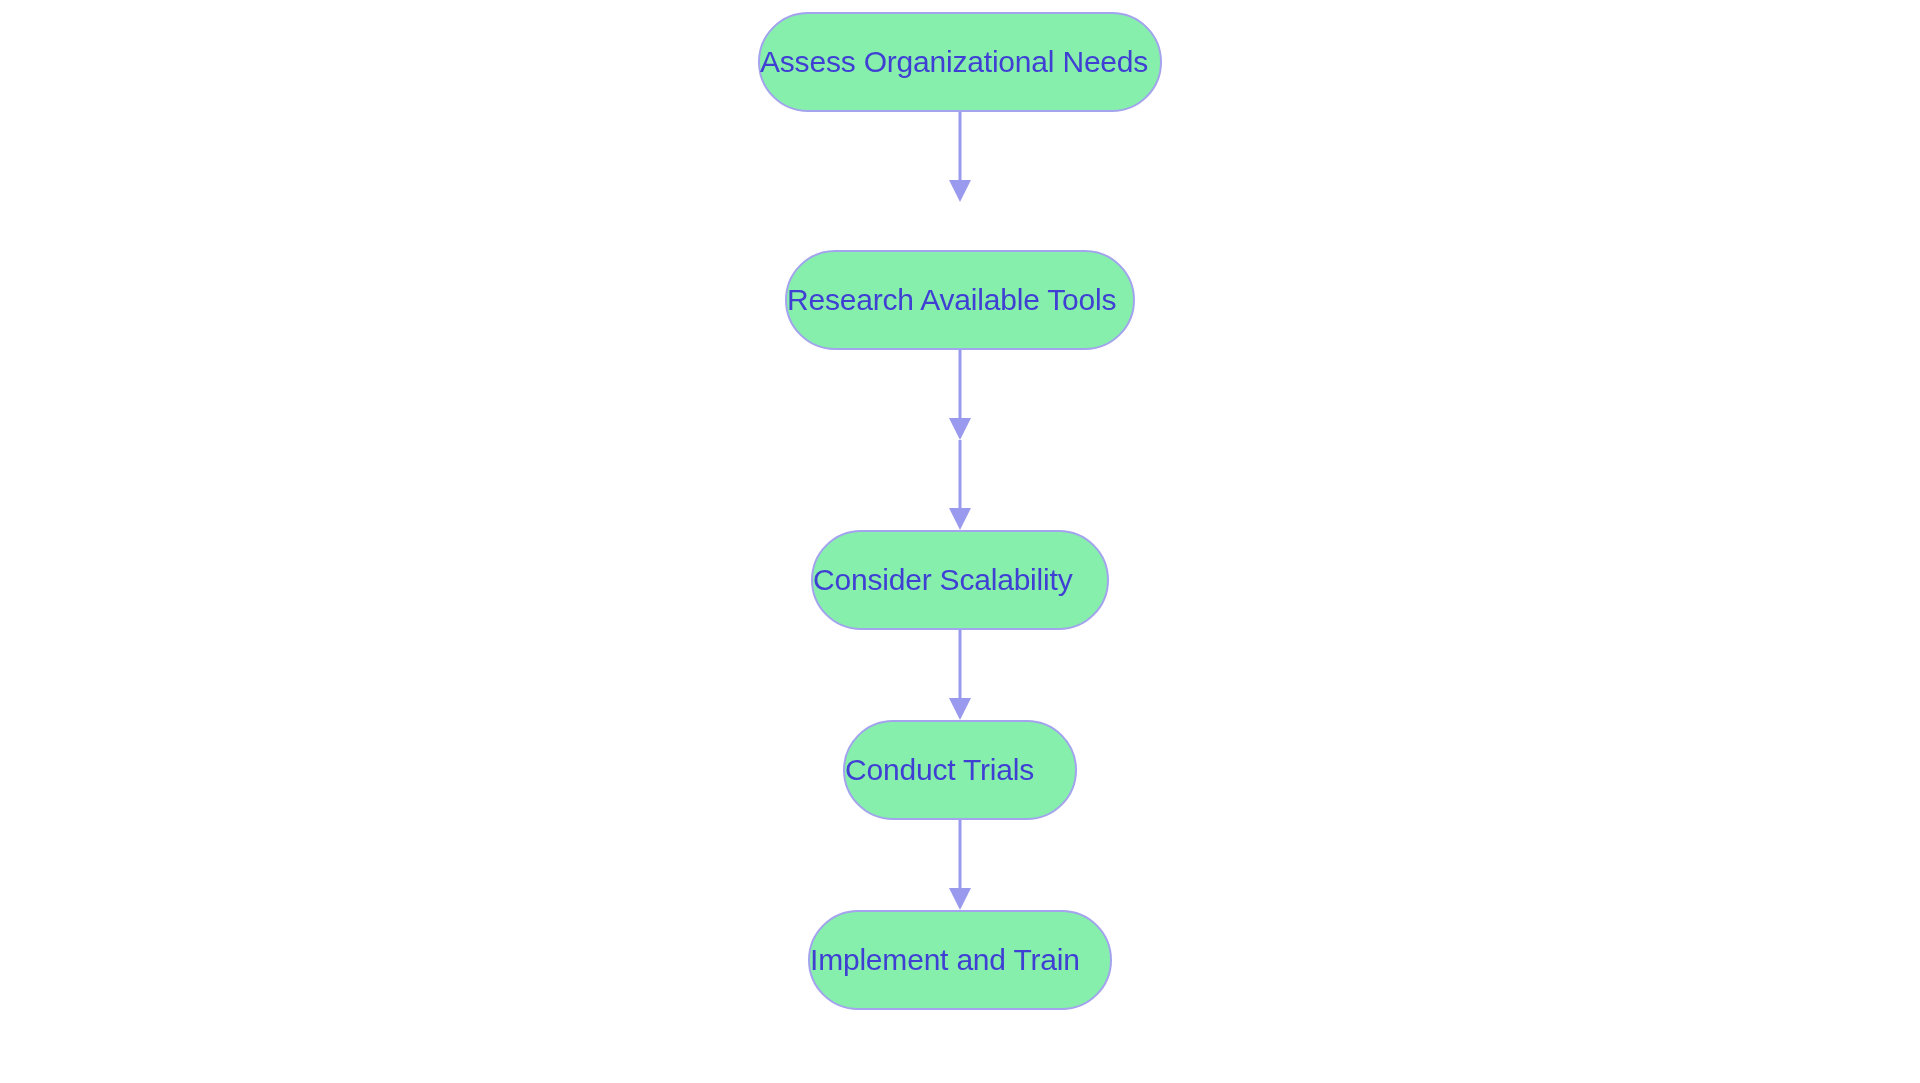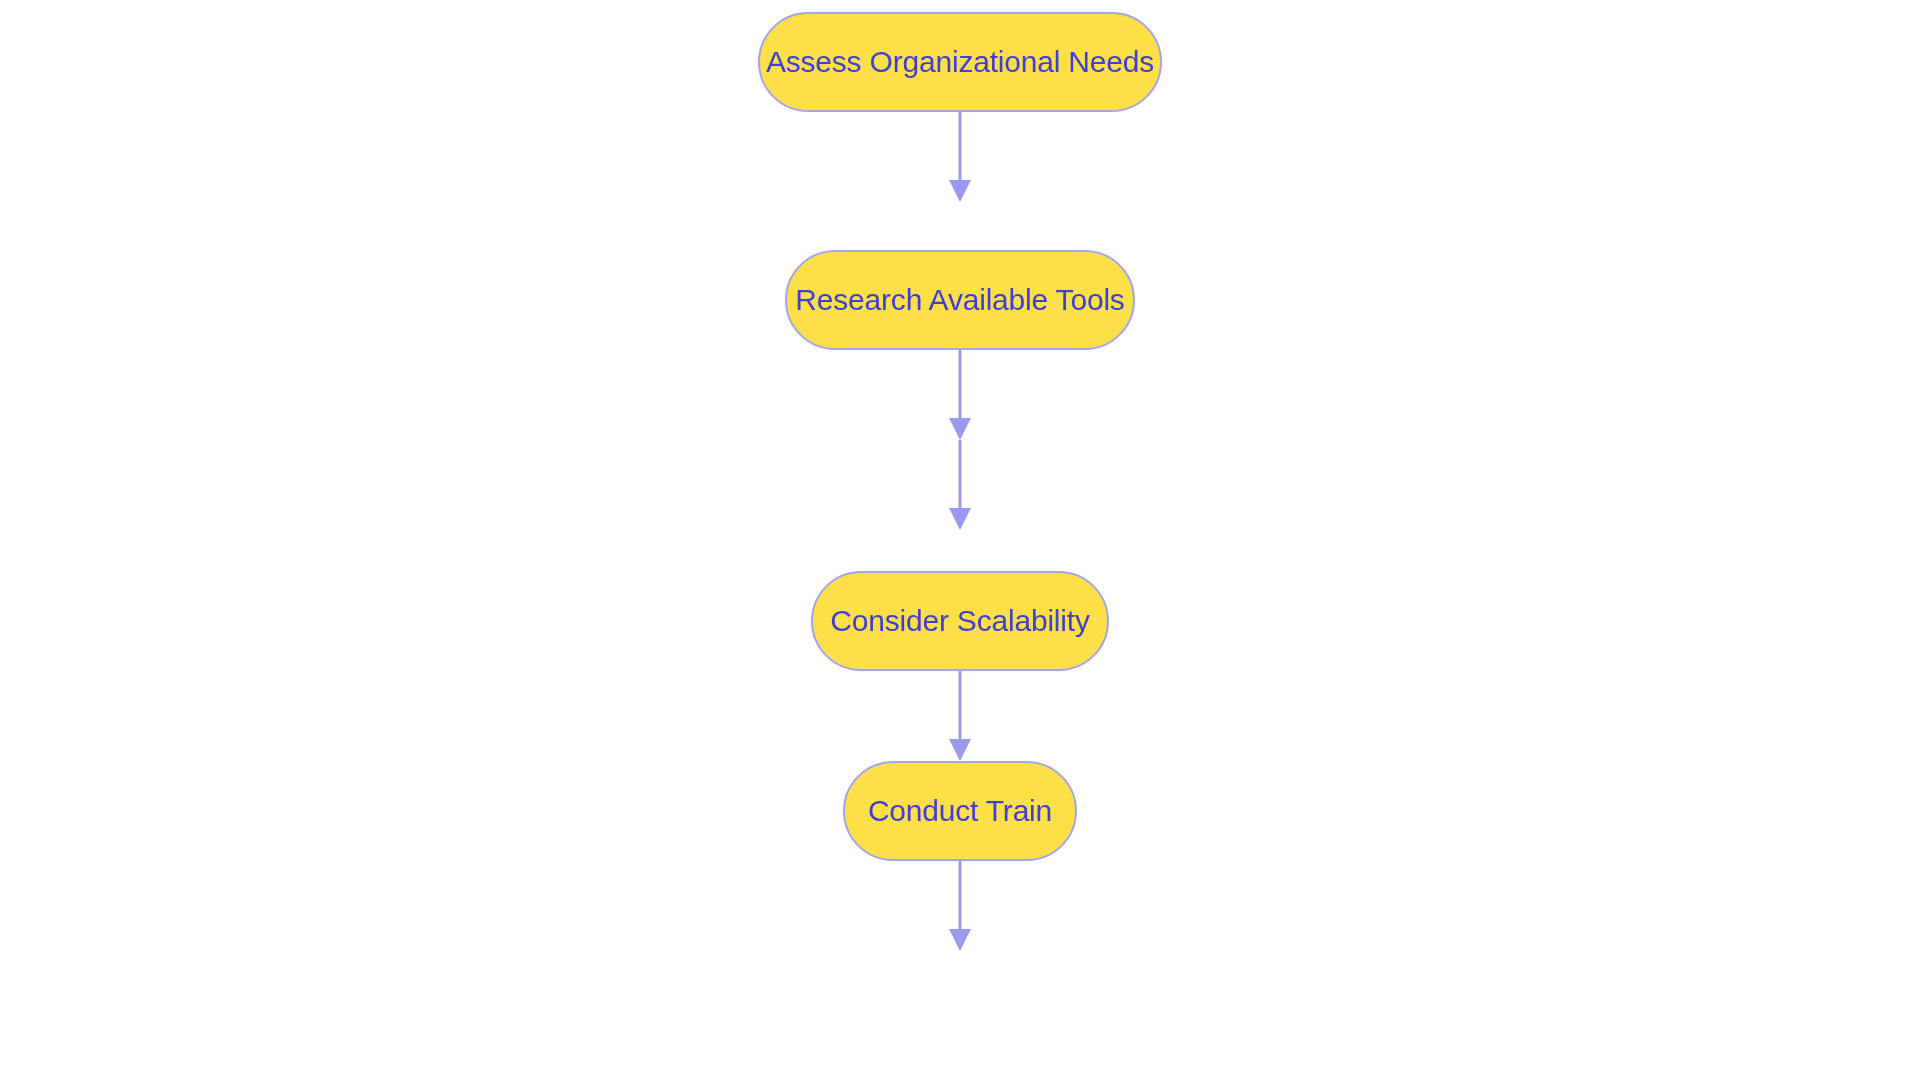--- a/index.html
+++ b/index.html
@@ -29,25 +29,24 @@
     height: 1083px;
     display: flex;
     flex-direction: column;
     align-items: center;
   }
 
   .flow-node {
     box-sizing: border-box;
     height: 100px;
     border-radius: 50px;
-    background: #fde047;
+    background: #86efac;
     border: 2px solid #a3a3ee;
     display: flex;
     align-items: center;
-    justify-content: center;
     flex: none;
   }
 
   .flow-node-label {
     font-family: "Liberation Sans", sans-serif;
     font-size: 30px;
     font-weight: 400;
     color: #3f3fd4;
     letter-spacing: -0.2px;
     white-space: nowrap;
@@ -58,21 +57,21 @@
     width: 24px;
     height: 90px;
     flex: none;
     display: block;
   }
 
   
   .n0 { width: 404px; margin-top: 12px; }
   .n1 { width: 350px; margin-top: 48px; }
   .n2 { width: 444px; }
-  .n3 { width: 298px; margin-top: 41px; }
+  .n3 { width: 298px; }
   .n4 { width: 234px; }
   .n5 { width: 304px; }
 </style>
 </head>
 <body>
 
 <div id="flowchart-canvas">
   <div class="flow-column">
 
     <div class="flow-node n0">
@@ -102,23 +101,26 @@
     <div class="flow-node n3">
       <span class="flow-node-label">Consider Scalability</span>
     </div>
 
     <svg class="flow-connector" viewBox="0 0 24 90">
       <line x1="12" y1="0" x2="12" y2="70" stroke="#9999ee" stroke-width="3"></line>
       <polygon points="1,68 23,68 12,90" fill="#9999ee"></polygon>
     </svg>
 
     <div class="flow-node n4">
-      <span class="flow-node-label">Conduct Train</span>
+      <span class="flow-node-label">Conduct Trials</span>
     </div>
 
     <svg class="flow-connector" viewBox="0 0 24 90">
       <line x1="12" y1="0" x2="12" y2="70" stroke="#9999ee" stroke-width="3"></line>
       <polygon points="1,68 23,68 12,90" fill="#9999ee"></polygon>
     </svg>
 
+    <div class="flow-node n5">
+      <span class="flow-node-label">Implement and Train</span>
+    </div>
 
   </div>
 </div>
 
 </body></html>

